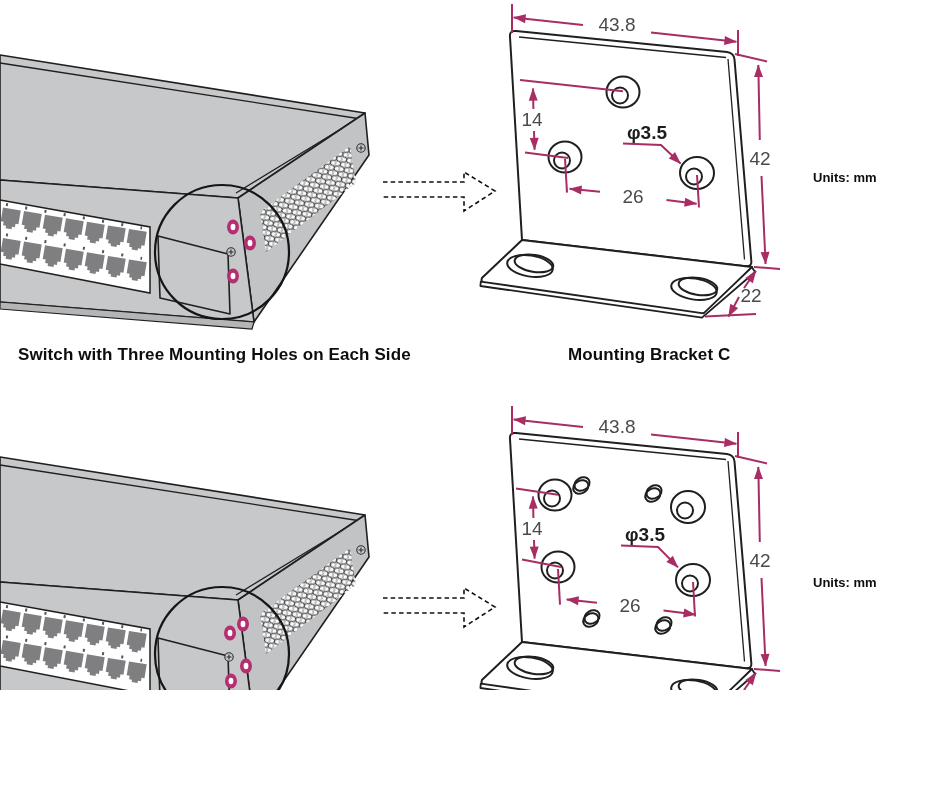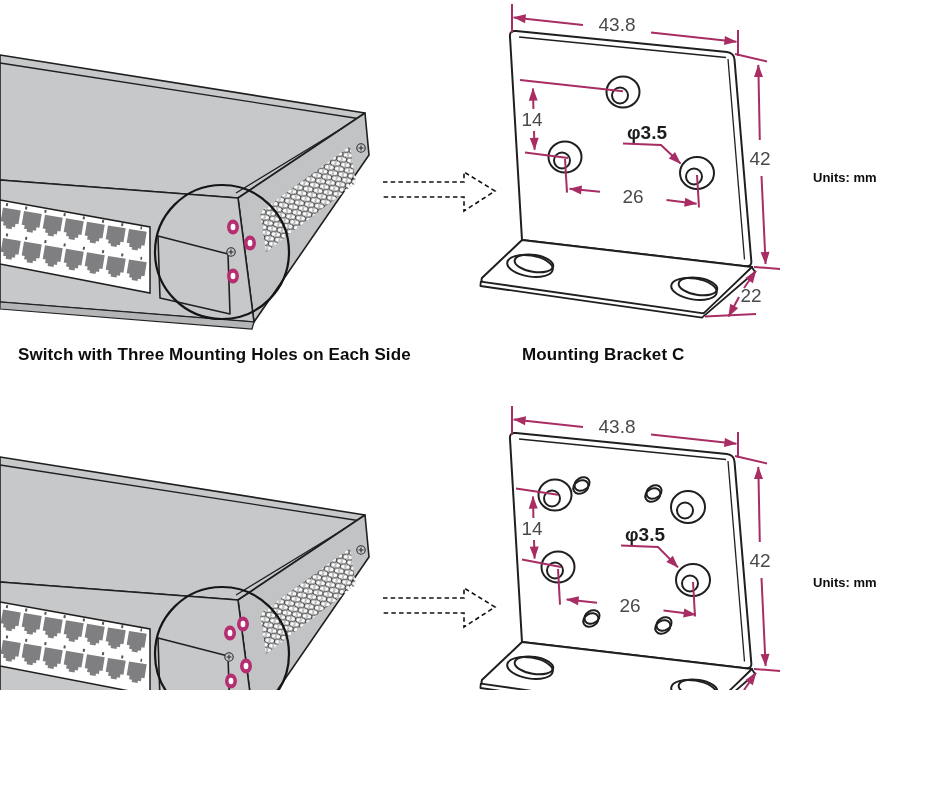--- a/index.html
+++ b/index.html
@@ -184,21 +184,21 @@
     </g>
 
     <g>
       <path d="M153,143.5 L191,145 L210.6,163.6" class="dim" marker-end="url(#dimarrow)"></path>
       <text x="177" y="139" class="dimdia">φ3.5</text>
     </g>
   </svg>
 
   <div class="abs units" style="left:813px;top:170px">Units: mm</div>
   <div class="abs caption" style="left:18px;top:345px">Switch with Three Mounting Holes on Each Side</div>
-  <div class="abs caption" style="left:522px;top:345px">Mounting Bracket C</div>
+  <div class="abs caption" style="left:568px;top:345px">Mounting Bracket C</div>
 
   <svg class="abs" style="left:0;top:402px" width="430" height="335" viewBox="0 0 430 335">
     <path d="M0,55 L365,113 L238,198 L0,180 Z" class="facegray"></path>
     <path d="M0,63 L361,119" class="thin"></path>
     <path d="M359,118 L236,193" class="thin"></path>
     <path d="M238,198 L365,113 L369,155 L254,322 Z" class="sidegray"></path>
     <path d="M0,180 L238,198 L254,322 L0,302 Z" class="facegray"></path>
     <path d="M0,302 L254,322 L252,329 L0,309 Z" fill="#b4b5b7" stroke="#1f1f1f" stroke-width="1.2"></path>
     <path d="M0,200 L150,227 L150,293 L0,264 Z" fill="#ffffff" stroke="#1f1f1f" stroke-width="1.5"></path>
     <path d="M6,204.5 L142,228" stroke="#555" stroke-width="3" stroke-dasharray="2 17.5" fill="none"></path>

